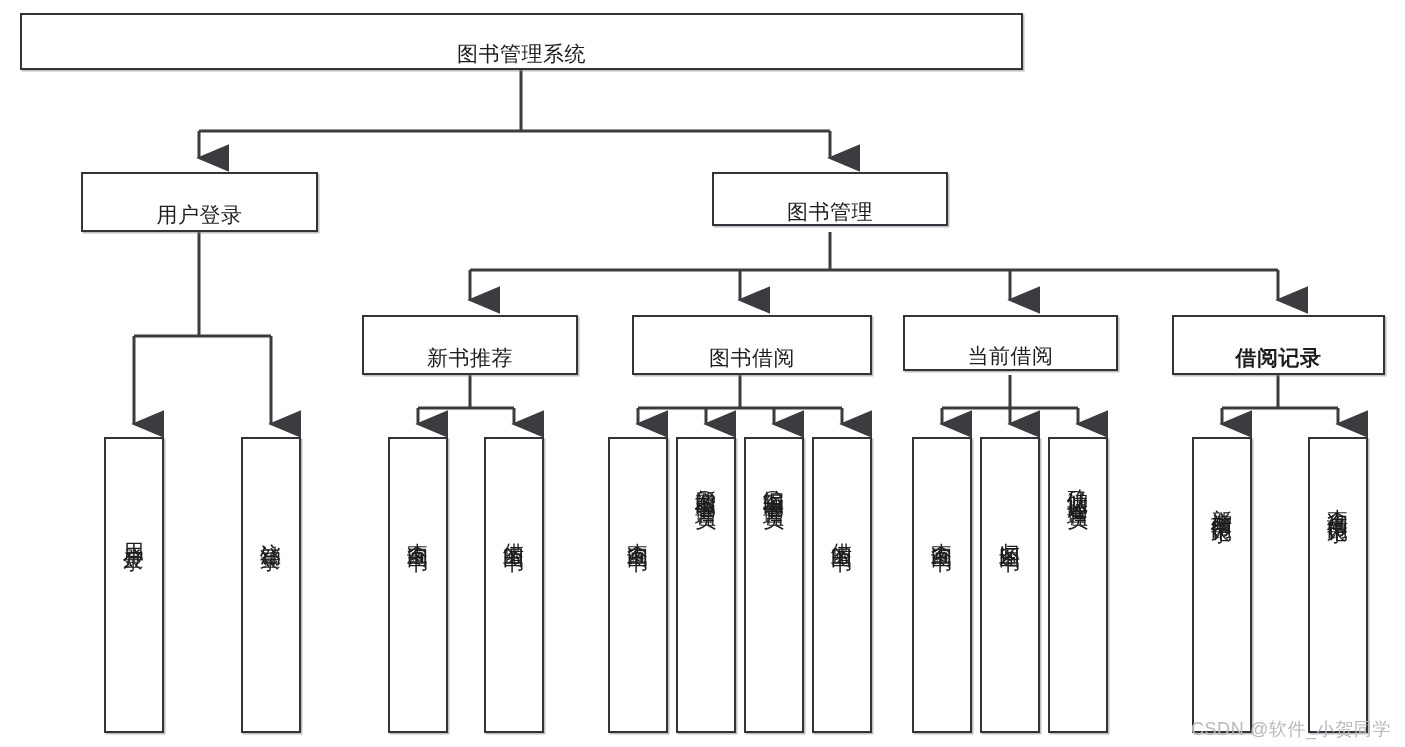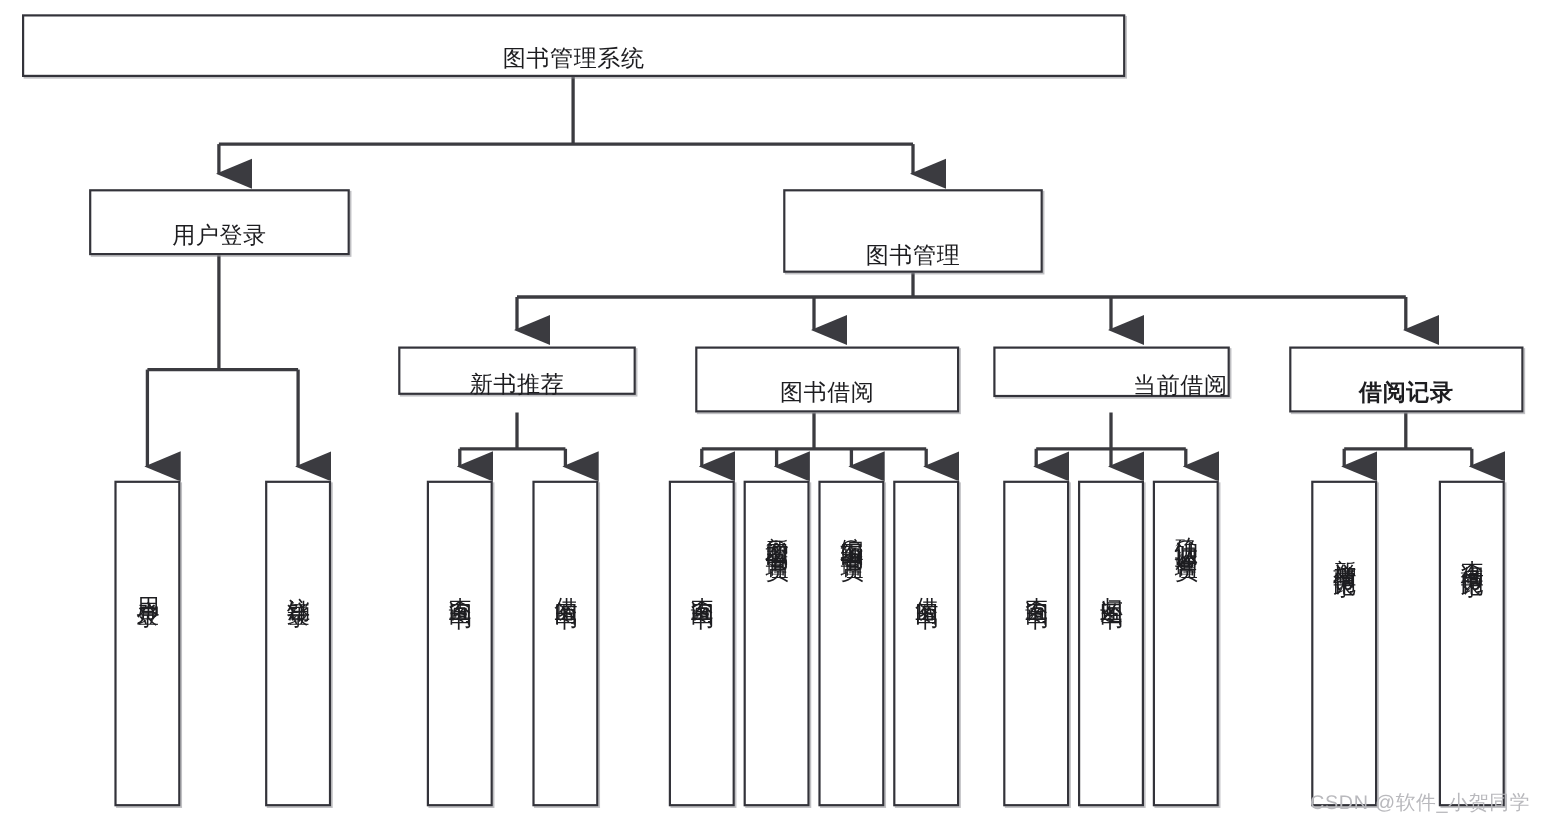--- a/index.html
+++ b/index.html
@@ -121,31 +121,31 @@
     </g>
   </svg>
 
   <div class="node" style="left:20px; top:13px; width:1003px; height:57px;">
     <span class="lbl">图书管理系统</span>
   </div>
 
   <div class="node" style="left:81px; top:172px; width:237px; height:60px;">
     <span class="lbl">用户登录</span>
   </div>
-  <div class="node" style="left:712px; top:172px; width:236px; height:76px;align-items:flex-end;">
+  <div class="node" style="left:712px; top:172px; width:236px; height:54px;">
     <span class="lbl">图书管理</span>
   </div>
 
-  <div class="node" style="left:362px; top:315px; width:216px; height:44px;">
+  <div class="node" style="left:362px; top:315px; width:216px; height:60px;">
     <span class="lbl">新书推荐</span>
   </div>
   <div class="node" style="left:632px; top:315px; width:240px; height:60px;">
     <span class="lbl">图书借阅</span>
   </div>
-  <div class="node" style="left:903px; top:315px; width:215px; height:46px;justify-content:flex-end;">
+  <div class="node" style="left:903px; top:315px; width:215px; height:56px;">
     <span class="lbl">当前借阅</span>
   </div>
   <div class="node" style="left:1172px; top:315px; width:213px; height:60px;font-weight:bold;">
     <span class="lbl">借阅记录</span>
   </div>
 
   <div class="node vert" style="left:104px; top:437px; width:60px; height:296px; padding-top:62px;">
     <span class="lbl">用户登录</span>
   </div>
   <div class="node vert" style="left:241px; top:437px; width:60px; height:296px; padding-top:62px;">

